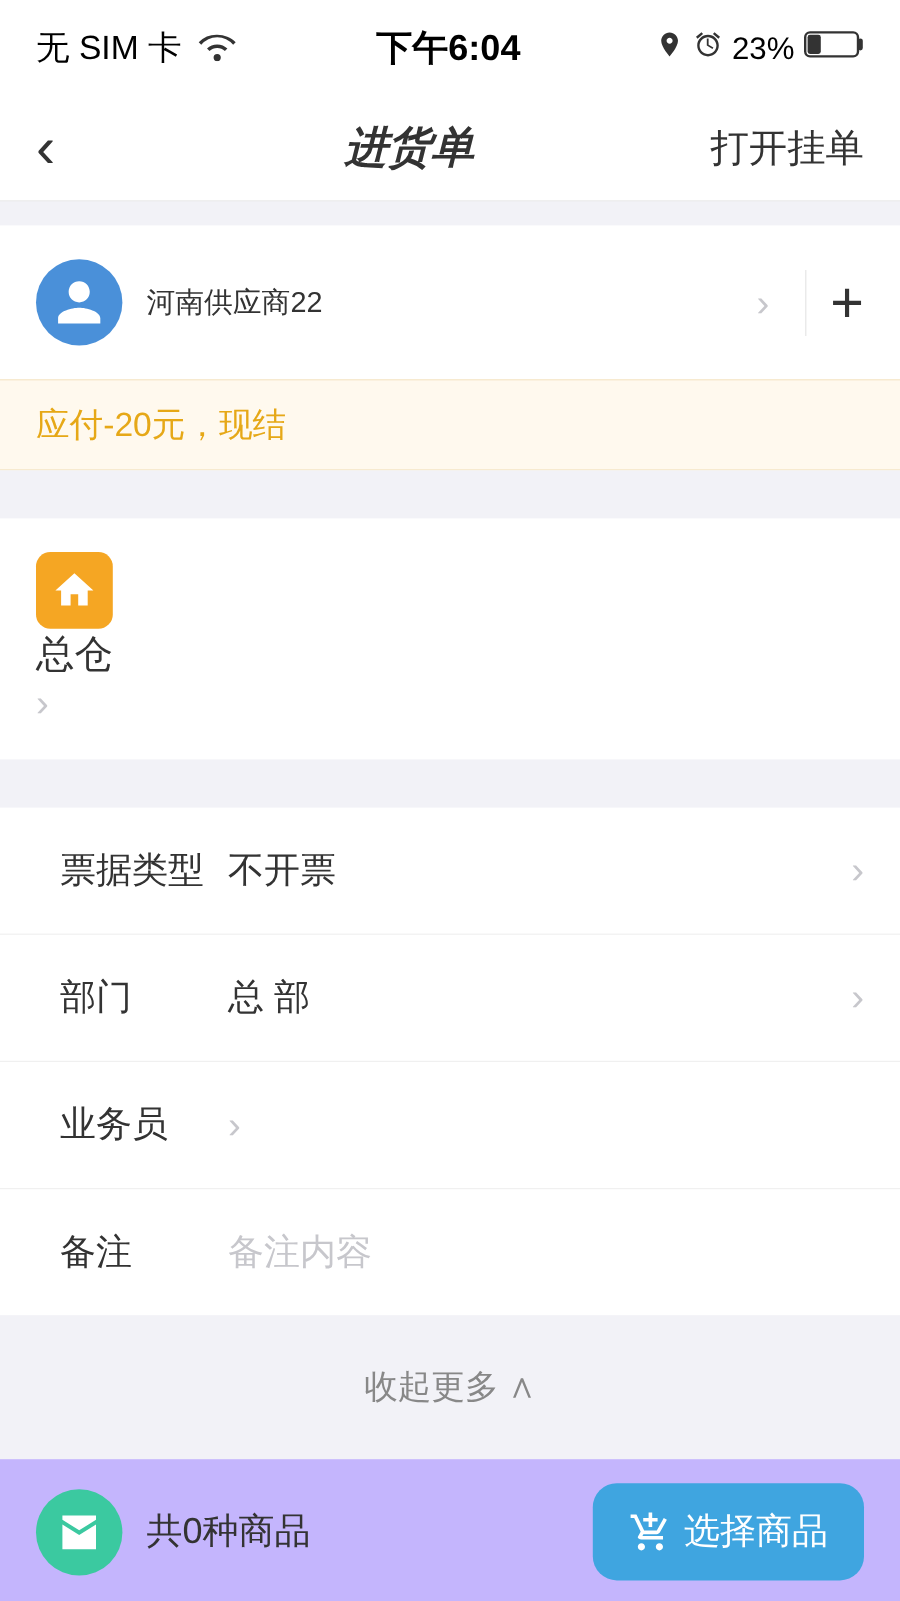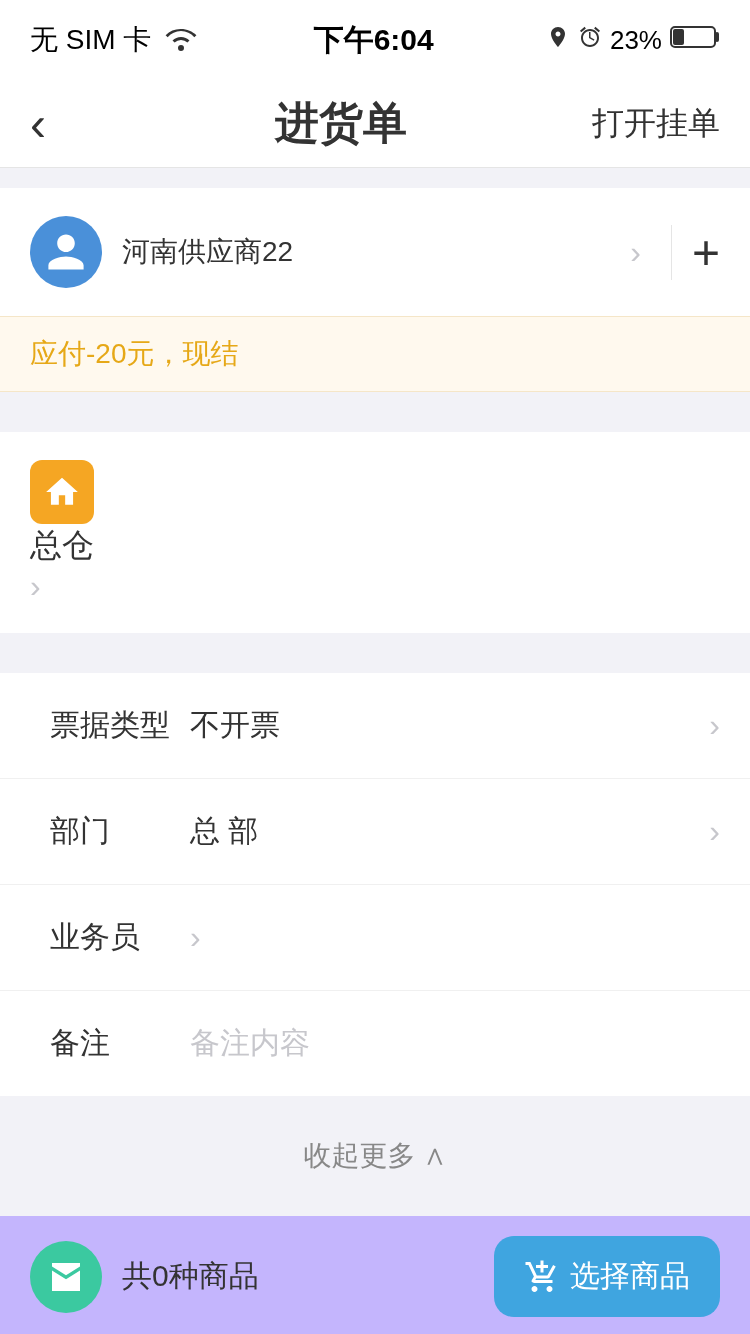--- a/index.html
+++ b/index.html
@@ -36,23 +36,24 @@
       padding: 0 30px;
       border-bottom: 1px solid #e5e5e5;
     }
     .nav-back {
       font-size: 40px;
       color: #333;
       cursor: pointer;
       width: 60px;
     }
     .nav-title {
-      font-size: 44px;
+      font-size: 36px;
       font-weight: 600;
       color: #333;
+      font-style: italic;
     }
     .nav-action {
       font-size: 32px;
       color: #333;
       font-weight: 400;
     }
 
     
     .section-divider {
       height: 20px;
@@ -80,21 +81,21 @@
       background: #4a90d9;
       display: flex;
       align-items: center;
       justify-content: center;
       margin-right: 20px;
       flex-shrink: 0;
     }
     .supplier-avatar svg { width: 44px; height: 44px; fill: #fff; }
     .supplier-name {
       flex: 1;
-      font-size: 28px;
+      font-size: 24px;
       color: #333;
     }
     .supplier-chevron {
       color: #c7c7cc;
       font-size: 32px;
       margin-right: 30px;
     }
     .supplier-add {
       font-size: 48px;
       color: #333;

